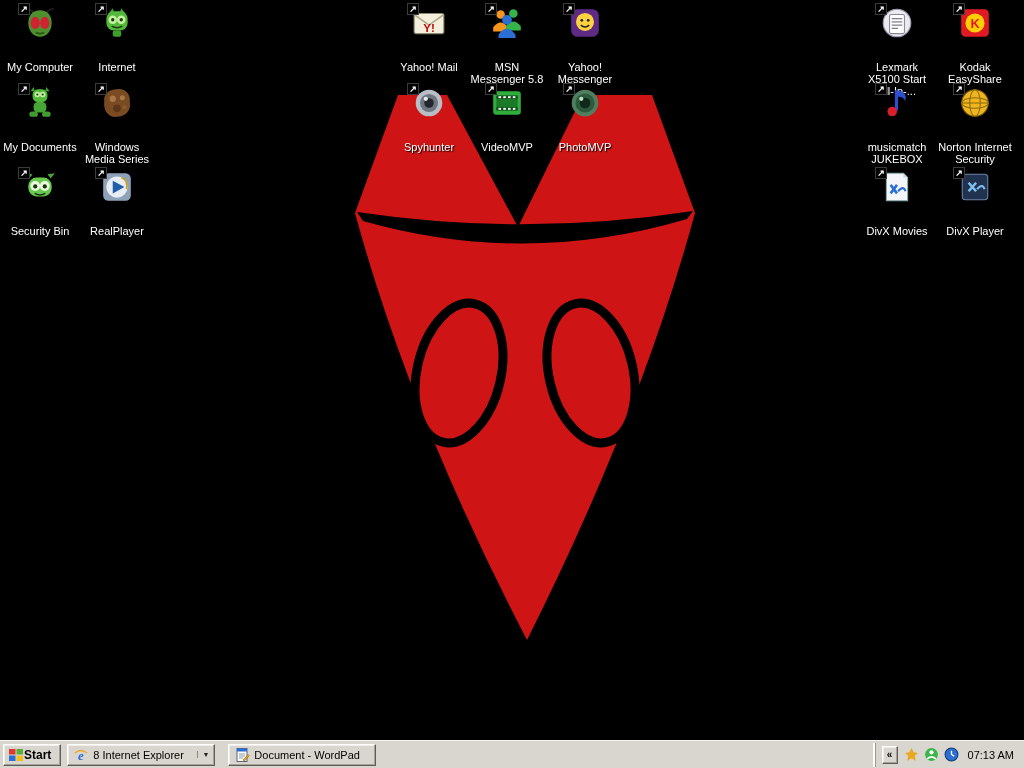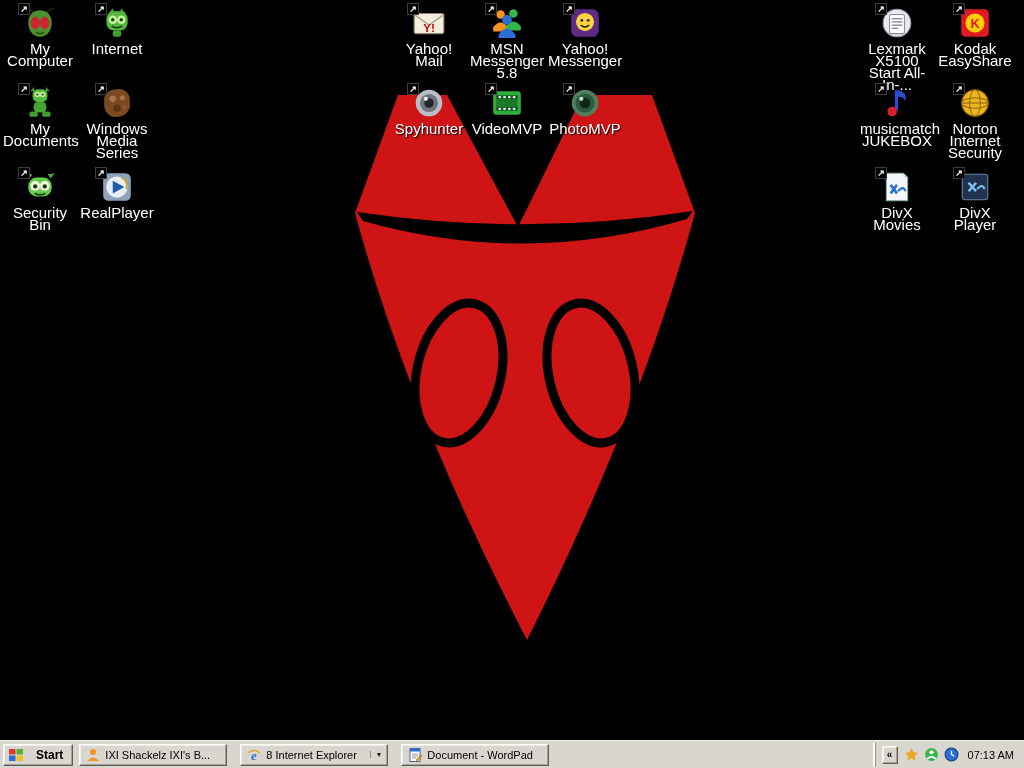--- a/index.html
+++ b/index.html
@@ -6,27 +6,27 @@
   html,body{width:1024px;height:768px;overflow:hidden;background:#000;
     font-family:"Liberation Sans",sans-serif;cursor:default}
   #desktop{position:absolute;left:0;top:0;width:1024px;height:740px;background:#000}
   #logo{position:absolute;left:355px;top:95px;width:340px;height:545px}
   .icon-cell{position:absolute;width:76px;text-align:center}
   .icon-art{position:relative;width:34px;height:34px;margin:0 auto}
   .icon-art > svg{width:100%;height:100%;display:block}
   .sc-overlay{position:absolute;left:-5px;top:-3px;width:12px;height:12px;background:#000;
     border:1px solid #3c3c3c;color:#fff;font-size:9px;line-height:10px;font-weight:bold;
     display:flex;align-items:center;justify-content:center}
-  .icon-label{margin-top:3px;font-size:15px;line-height:12px;color:#fff;
+  .icon-label{margin-top:21px;font-size:11px;line-height:12px;color:#fff;
     text-shadow:1px 1px 1px #000;padding:0 1px}
   #taskbar{position:absolute;left:0;bottom:0;width:1024px;height:28px;background:#d9d6cf;
     border-top:1px solid #f6f5f1;display:flex;align-items:center;padding:0 3px;font-size:11px;color:#000}
   .raised{background:#d9d6cf;border:1px solid;border-color:#fffefb #5f5d57 #5f5d57 #fffefb;
     box-shadow:inset -1px -1px 0 #a5a299,inset 1px 1px 0 #efeee9}
-  #start-button{height:22px;display:flex;align-items:center;gap:12px;padding:0 9px 0 4px;
+  #start-button{height:22px;display:flex;align-items:center;gap:0;padding:0 9px 0 4px;
     font-weight:bold;font-size:12px;cursor:pointer}
   #start-button svg{width:16px;height:16px;display:block}
   #task-buttons{display:flex;align-items:center}
   .task-button{width:148px;height:22px;margin-left:13px;display:flex;align-items:center;gap:4px;
     padding:0 5px;white-space:nowrap;overflow:hidden;cursor:pointer}
   #task-buttons .task-button:first-child{margin-left:6px}
   .task-button svg{width:16px;height:16px;flex:0 0 auto}
   .task-label{flex:1 1 auto;overflow:hidden;text-align:left}
   .group-arrow{flex:0 0 auto;border-left:1px solid #8a887f;padding-left:4px;margin-left:2px;
     font-size:7px;color:#222}
@@ -306,29 +306,20 @@
           <rect x="1" y="8.5" width="6.5" height="5.5" fill="#2b6fd4"></rect>
           <rect x="8.5" y="8.5" width="6.5" height="5.5" fill="#f0c020"></rect>
         </svg>
       </span>
     <span>Start</span>
   </div>
   <div id="task-buttons">
       <div class="task-button raised">
         <span style="display:inline-flex">
           <svg viewBox="0 0 16 16">
-            <circle cx="8" cy="5" r="3" fill="#f7941d"></circle>
-            <path d="M2,14 Q8,7 14,14 Z" fill="#f7941d"></path>
-          </svg>
-        </span>
-        <span class="task-label">IXI Shackelz IXI's B...</span>
-      </div>
-      <div class="task-button raised">
-        <span style="display:inline-flex">
-          <svg viewBox="0 0 16 16">
             <text x="8" y="13" font-size="13" font-style="italic" font-weight="bold" fill="#2b6fd4" text-anchor="middle" font-family="Liberation Serif, serif">e</text>
             <path d="M2,6 Q8,1 14,6" stroke="#e8a820" stroke-width="1.3" fill="none"></path>
           </svg>
         </span>
         <span class="task-label">8 Internet Explorer</span>
         <span class="group-arrow">▼</span>
       </div>
       <div class="task-button raised">
         <span style="display:inline-flex">
           <svg viewBox="0 0 16 16">

